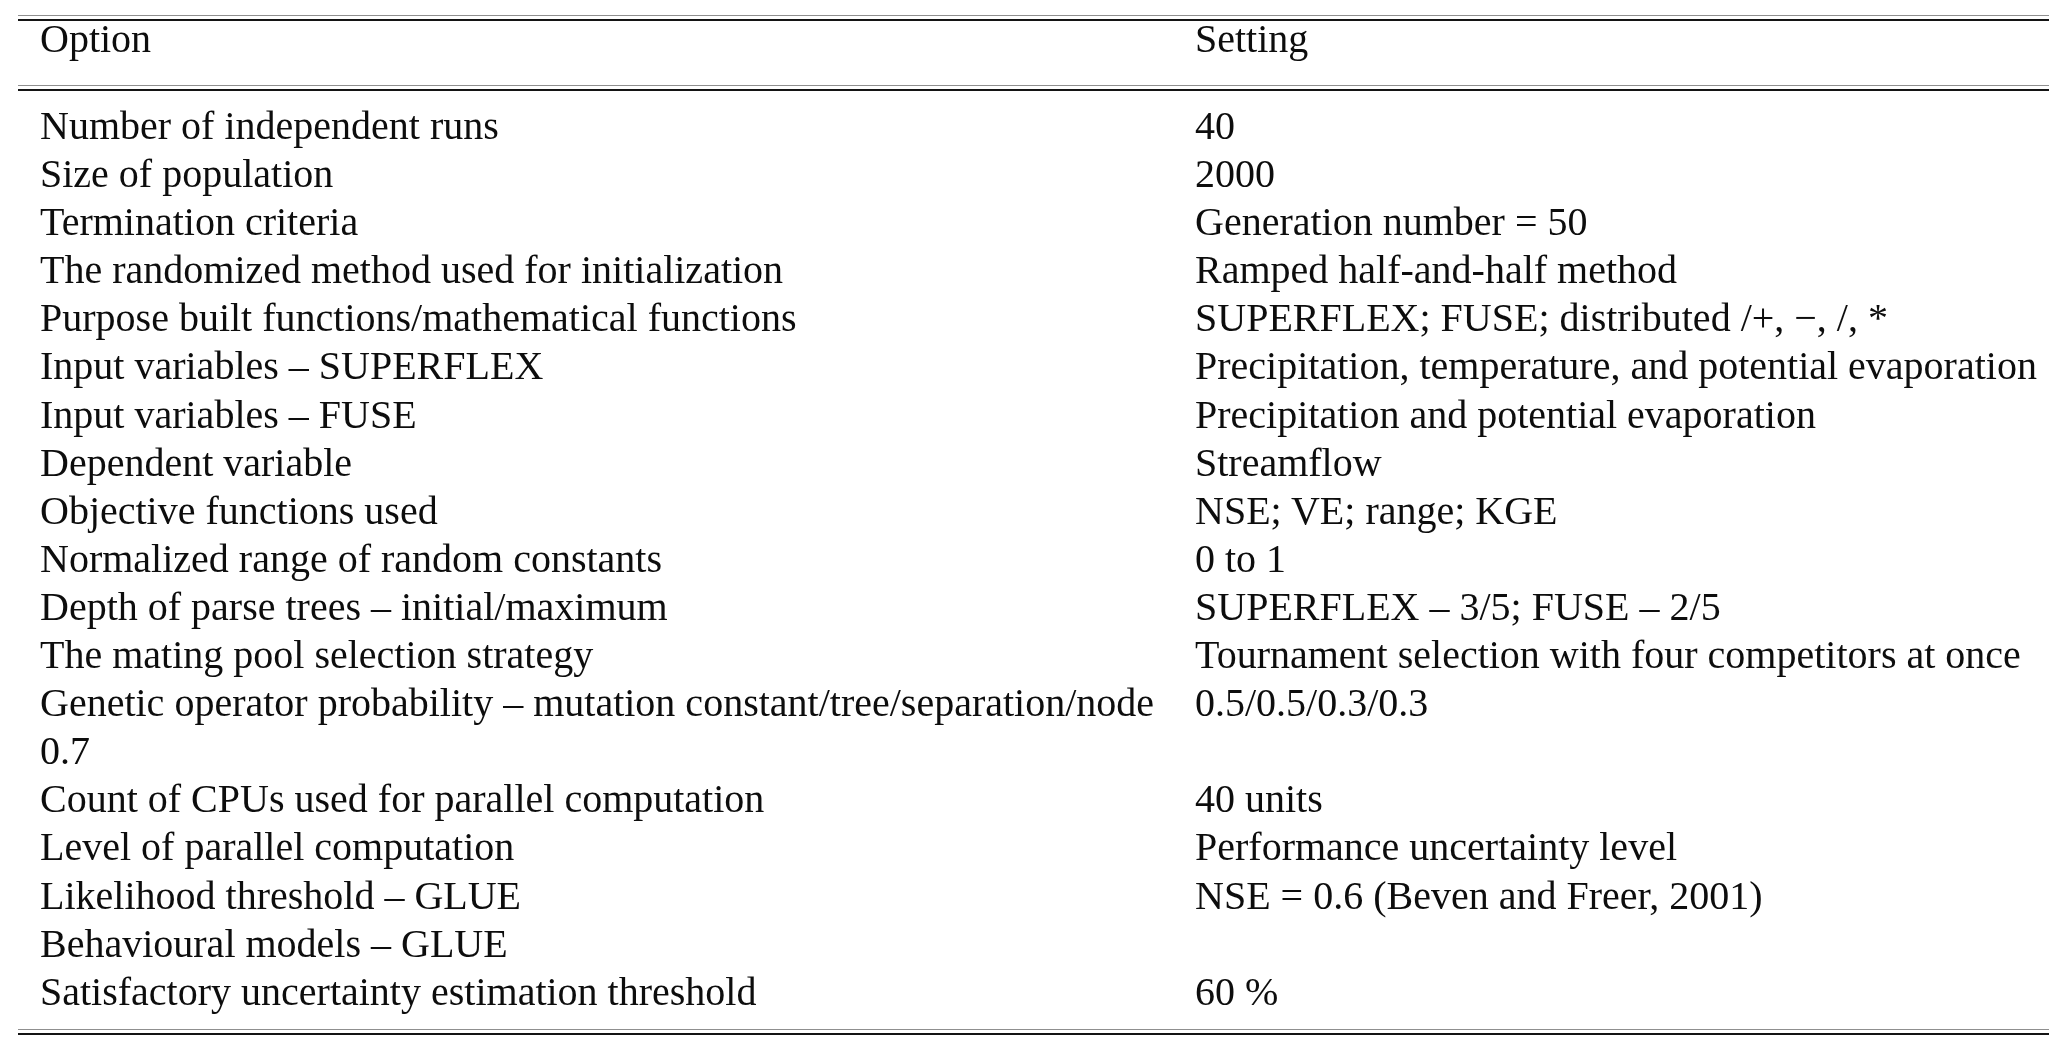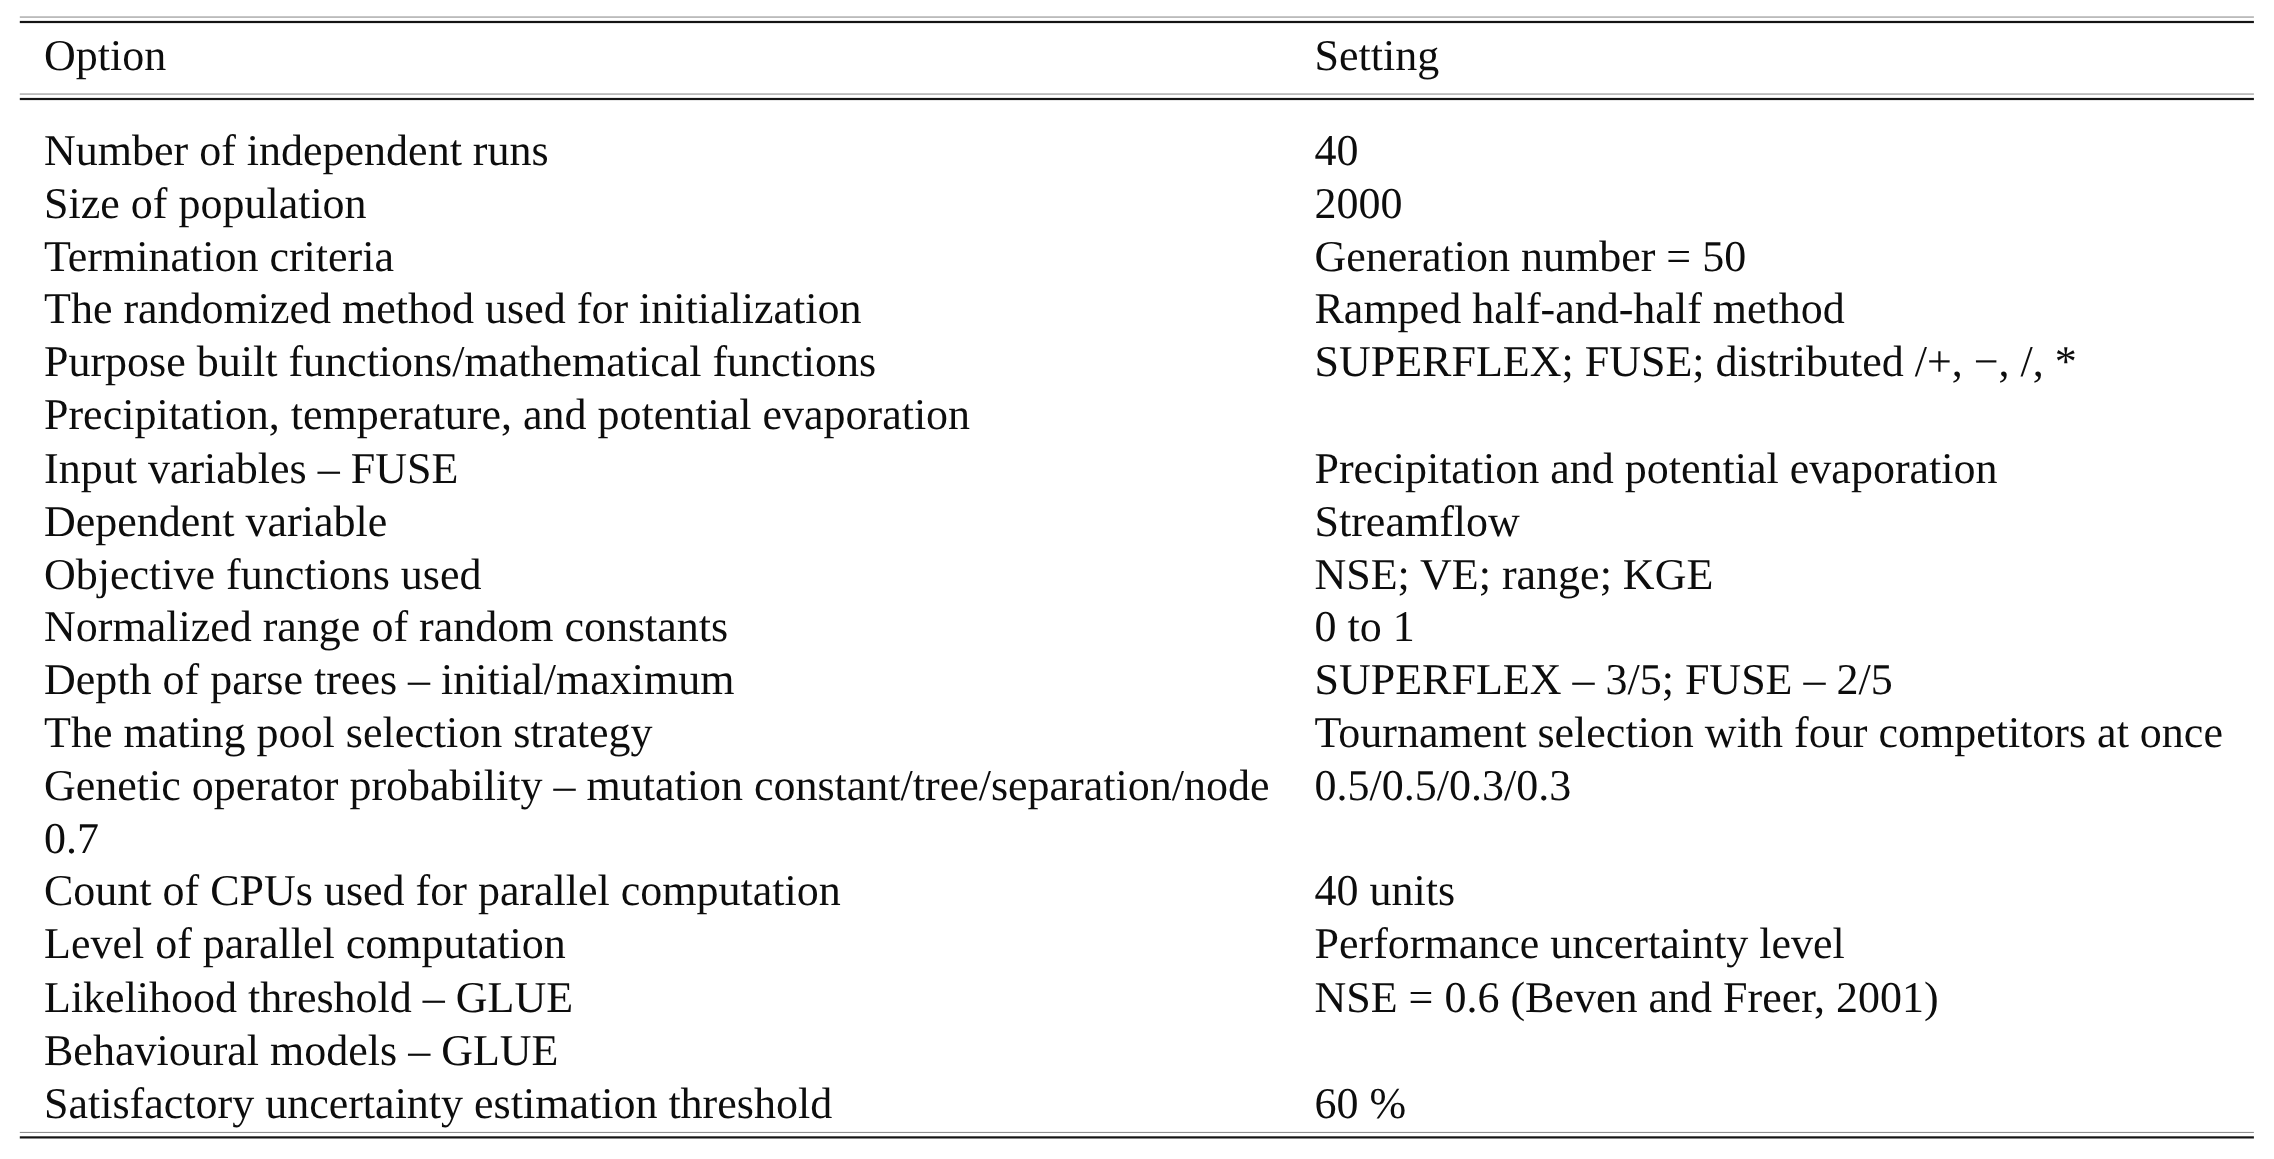--- a/index.html
+++ b/index.html
@@ -33,33 +33,32 @@
 
   .grid {
     display: grid;
     grid-template-columns: 1155px 1fr;
     padding-left: 22px;
     box-sizing: border-box;
   }
   .header-row {
     position: absolute;
     left: 18px;
-    top: 20px;
+    top: 8px;
     width: 2031px;
     height: 60px;
     align-content: center;
     font-size: 40px;
     white-space: nowrap;
   }
   .rows {
     position: absolute;
     left: 18px;
     top: 102px;
     width: 2031px;
-    margin-top: 11px;
   }
   .row {
     height: 48.1px;
     line-height: 48.1px;
     font-size: 40px;
     white-space: nowrap;
   }
   .cell {
     display: block;
     overflow: visible;
@@ -99,20 +98,21 @@
       <span class="cell">The randomized method used for initialization</span>
       <span class="cell">Ramped half-and-half method</span>
     </div>
 
     <div class="grid row">
       <span class="cell">Purpose built functions/mathematical functions</span>
       <span class="cell">SUPERFLEX; FUSE; distributed /+, −, /, *</span>
     </div>
 
     <div class="grid row">
+      <span class="cell">Input variables – SUPERFLEX</span>
       <span class="cell">Precipitation, temperature, and potential evaporation</span>
     </div>
 
     <div class="grid row">
       <span class="cell">Input variables – FUSE</span>
       <span class="cell">Precipitation and potential evaporation</span>
     </div>
 
     <div class="grid row">
       <span class="cell">Dependent variable</span>

